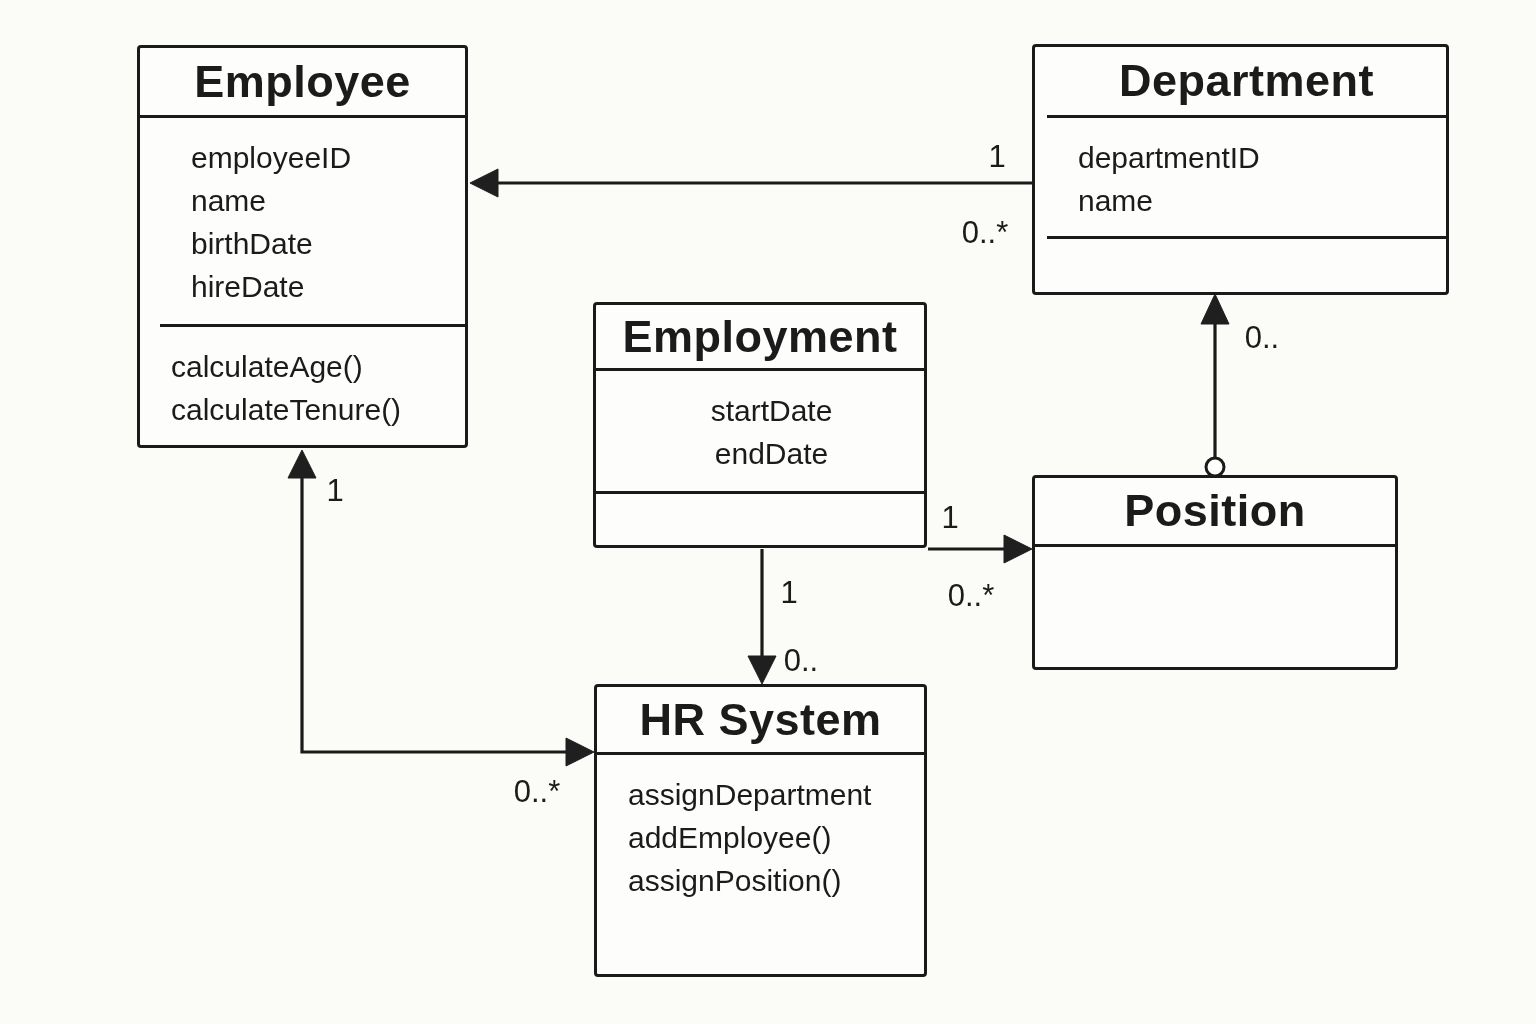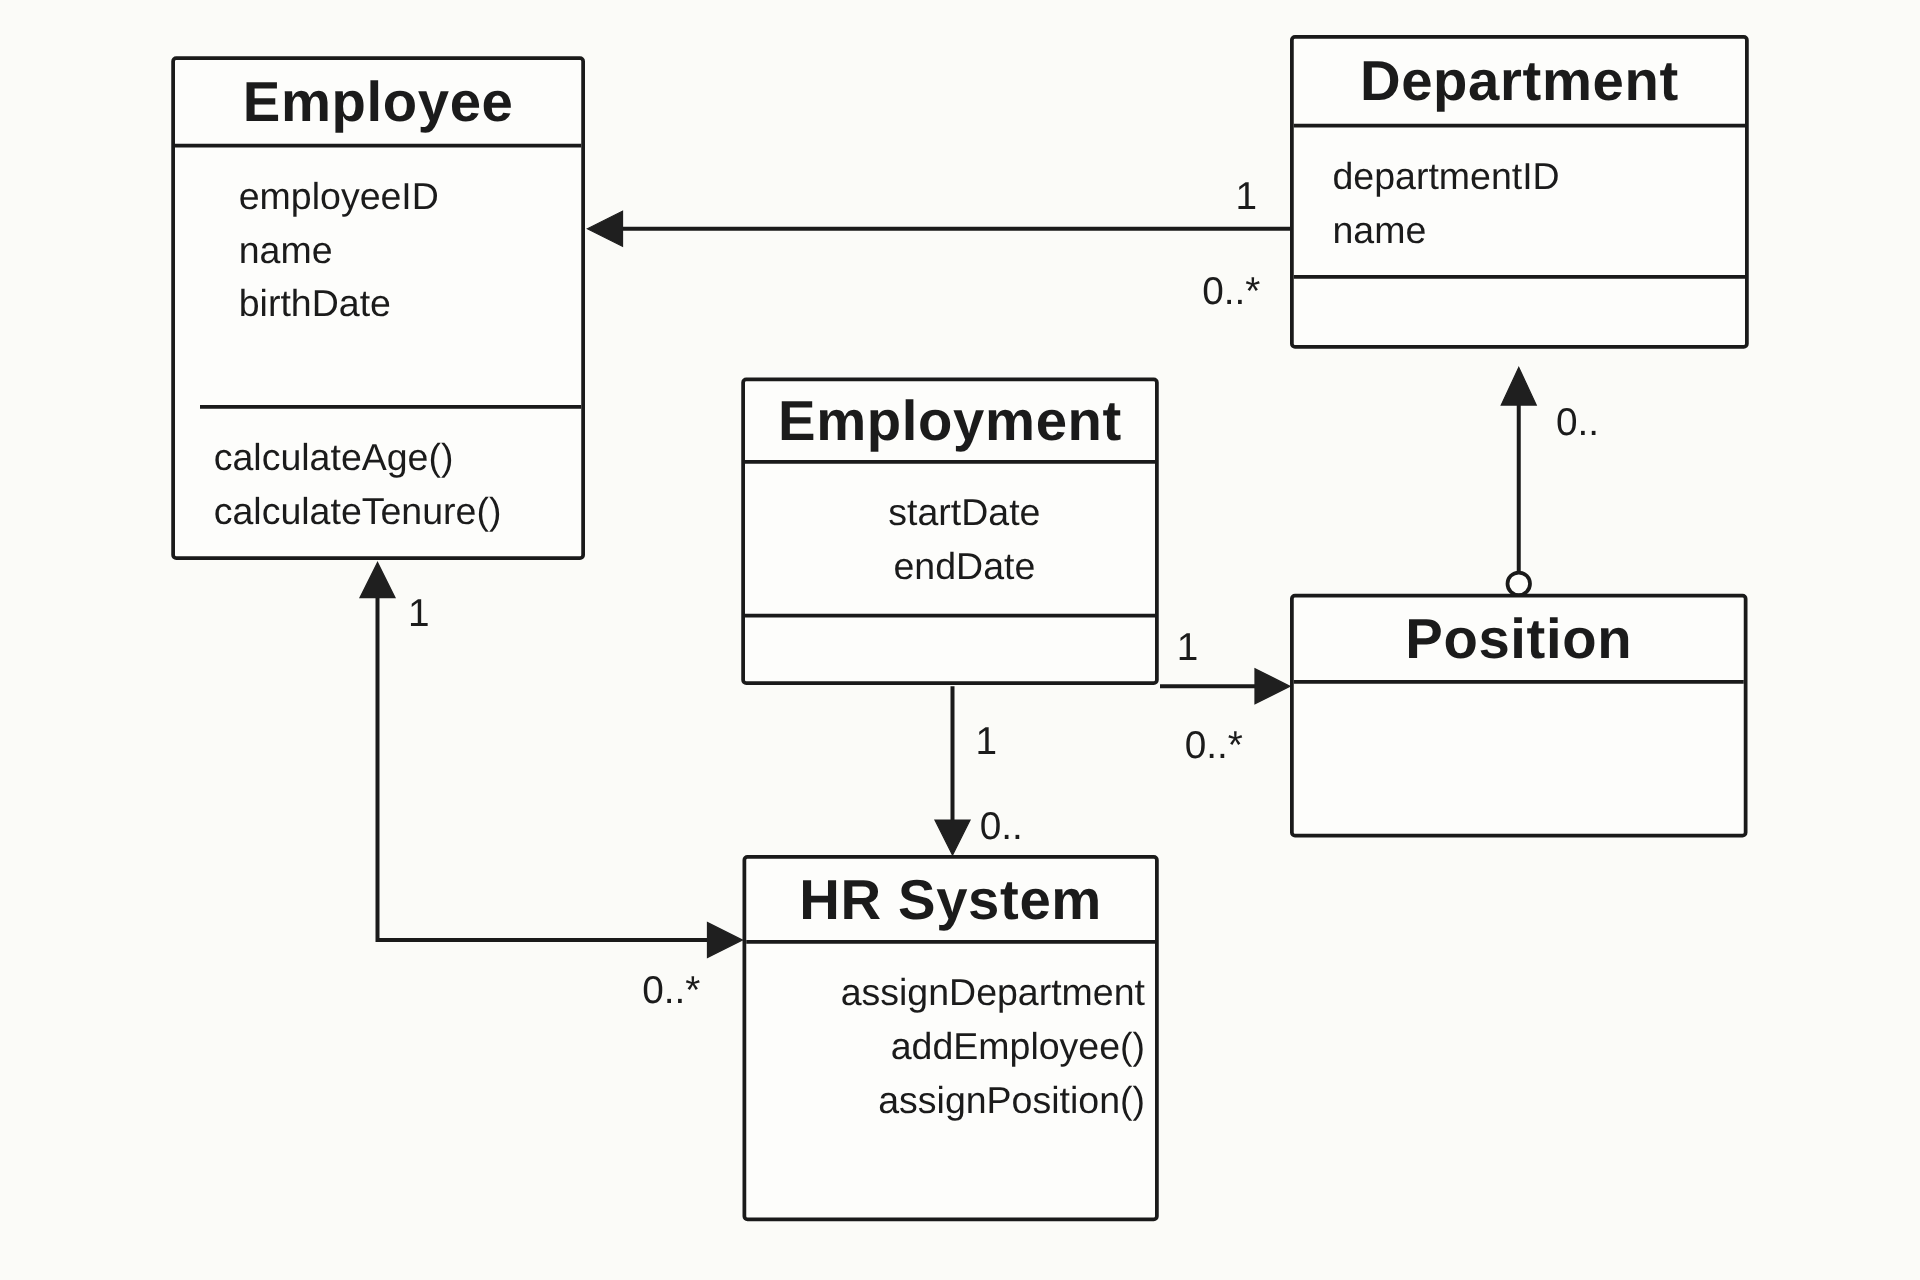--- a/index.html
+++ b/index.html
@@ -98,28 +98,29 @@
     <polygon points="302,450 288,478 316,478"></polygon>
     <polygon points="594,752 566,738 566,766"></polygon>
   </svg>
 
   <div class="uml-class" style="left:137px; top:45px; width:331px; height:403px;">
     <div class="uml-title" style="flex:0 0 70px;">Employee</div>
     <div class="uml-section with-divider" style="flex:0 0 209px;margin-left:20px;">
       <div class="member">employeeID</div>
       <div class="member">name</div>
       <div class="member">birthDate</div>
+      <div class="member">hireDate</div>
     </div>
     <div class="uml-section grow">
       <div class="member">calculateAge()</div>
       <div class="member">calculateTenure()</div>
     </div>
   </div>
 
-  <div class="uml-class" style="left:1032px; top:28px; width:367px; height:251px;">
+  <div class="uml-class" style="left:1032px; top:44px; width:417px; height:251px;padding-left:12px;">
     <div class="uml-title" style="flex:0 0 71px;">Department</div>
     <div class="uml-section with-divider" style="flex:0 0 121px;">
       <div class="member">departmentID</div>
       <div class="member">name</div>
     </div>
     <div class="uml-section grow"></div>
   </div>
 
   <div class="uml-class" style="left:593px; top:302px; width:334px; height:246px;">
     <div class="uml-title" style="flex:0 0 66px;">Employment</div>
@@ -127,21 +128,21 @@
       <div class="member">startDate</div>
       <div class="member">endDate</div>
     </div>
     <div class="uml-section grow"></div>
   </div>
 
   <div class="uml-class" style="left:1032px; top:475px; width:366px; height:195px;">
     <div class="uml-title" style="flex:0 0 69px;text-align:center;">Position</div>
   </div>
 
-  <div class="uml-class" style="left:594px; top:684px; width:333px; height:293px;text-align:right;">
+  <div class="uml-class" style="left:594px; top:684px; width:333px; height:293px;">
     <div class="uml-title" style="flex:0 0 68px;">HR System</div>
     <div class="uml-section grow">
       <div class="member">assignDepartment</div>
       <div class="member">addEmployee()</div>
       <div class="member">assignPosition()</div>
     </div>
   </div>
 
   <div class="mult" style="left:997px; top:157px;">1</div>
   <div class="mult" style="left:985px; top:233px;">0..*</div>

